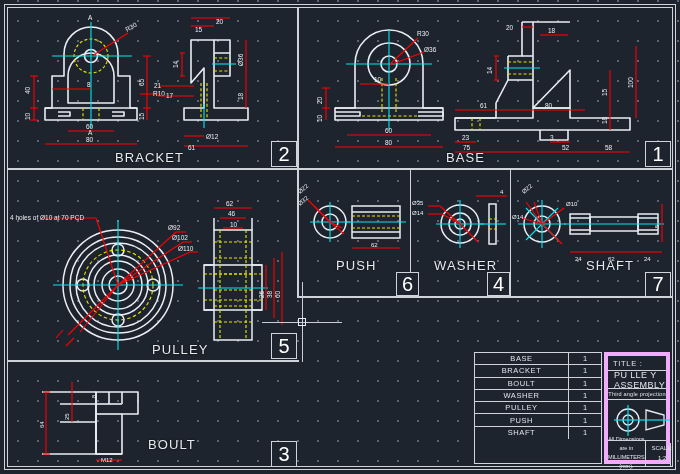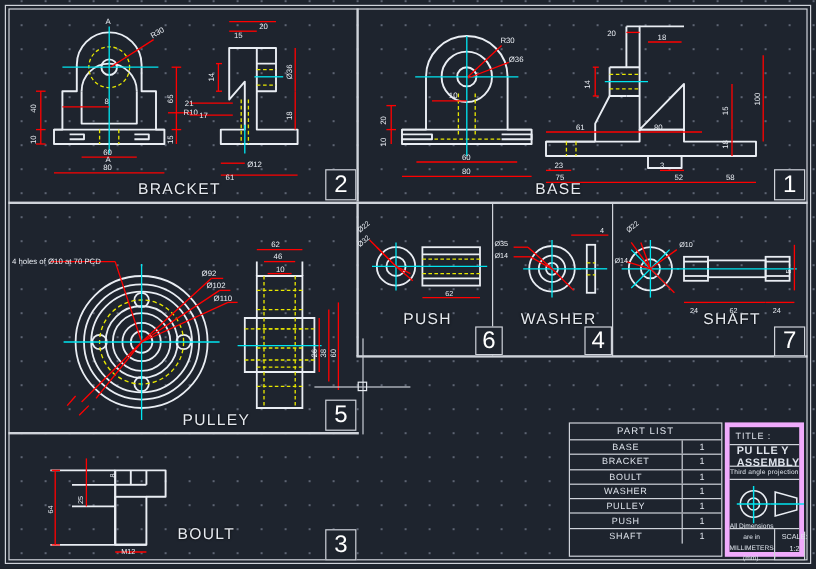--- a/index.html
+++ b/index.html
@@ -89,21 +89,21 @@
     border:4px solid #f0abfc;
     background:#1e242e;
   }
   .tb-cell{
     border-bottom:1px solid #cfd3da;
     box-sizing:border-box;
     color:#dfe4ec;
     display:flex;align-items:center;
   }
   .tb-title-lbl{height:15px;font-size:7.5px;padding-left:5px;letter-spacing:.7px;}
-  .tb-title-val{height:18px;font-size:9px;padding-left:6px;letter-spacing:.4px;font-weight:bold;}
+  .tb-title-val{height:18px;font-size:9px;padding-left:6px;letter-spacing:.4px;font-weight:normal;}
   .tb-proj-lbl{height:11px;font-size:5.5px;justify-content:center;letter-spacing:.2px;}
   .tb-proj-sym{height:41px;position:relative;}
   .tb-bottom{display:flex;height:24px;}
   .tb-units{
     flex:1;border-right:1px solid #cfd3da;box-sizing:border-box;
     color:#dfe4ec;font-size:5.5px;line-height:9px;
     display:flex;flex-direction:column;align-items:center;justify-content:center;
     text-align:center;
   }
   .tb-scale{
@@ -568,21 +568,20 @@
         <text x="88" y="36" transform="rotate(-90 88,36)">8</text>
         <text x="93" y="100">M12</text>
       </g>
     </svg>
   </div>
   <div class="caption" style="left:148px;top:437px;">BOULT</div>
   <div class="numbox" style="left:645px;top:443px;width:26px;height:24px;">3</div>
   <div class="numbox" style="left:271px;top:441px;width:26px;height:26px;">3</div>
 
   <div class="plist" style="left:474px;top:352px;width:128px;height:112px;">
-    <div class="hdr">PART LIST</div>
     <div>
       <div class="row">
         <div class="c1">BASE</div>
         <div class="c2">1</div>
       </div>
       <div class="row">
         <div class="c1">BRACKET</div>
         <div class="c2">1</div>
       </div>
       <div class="row">

